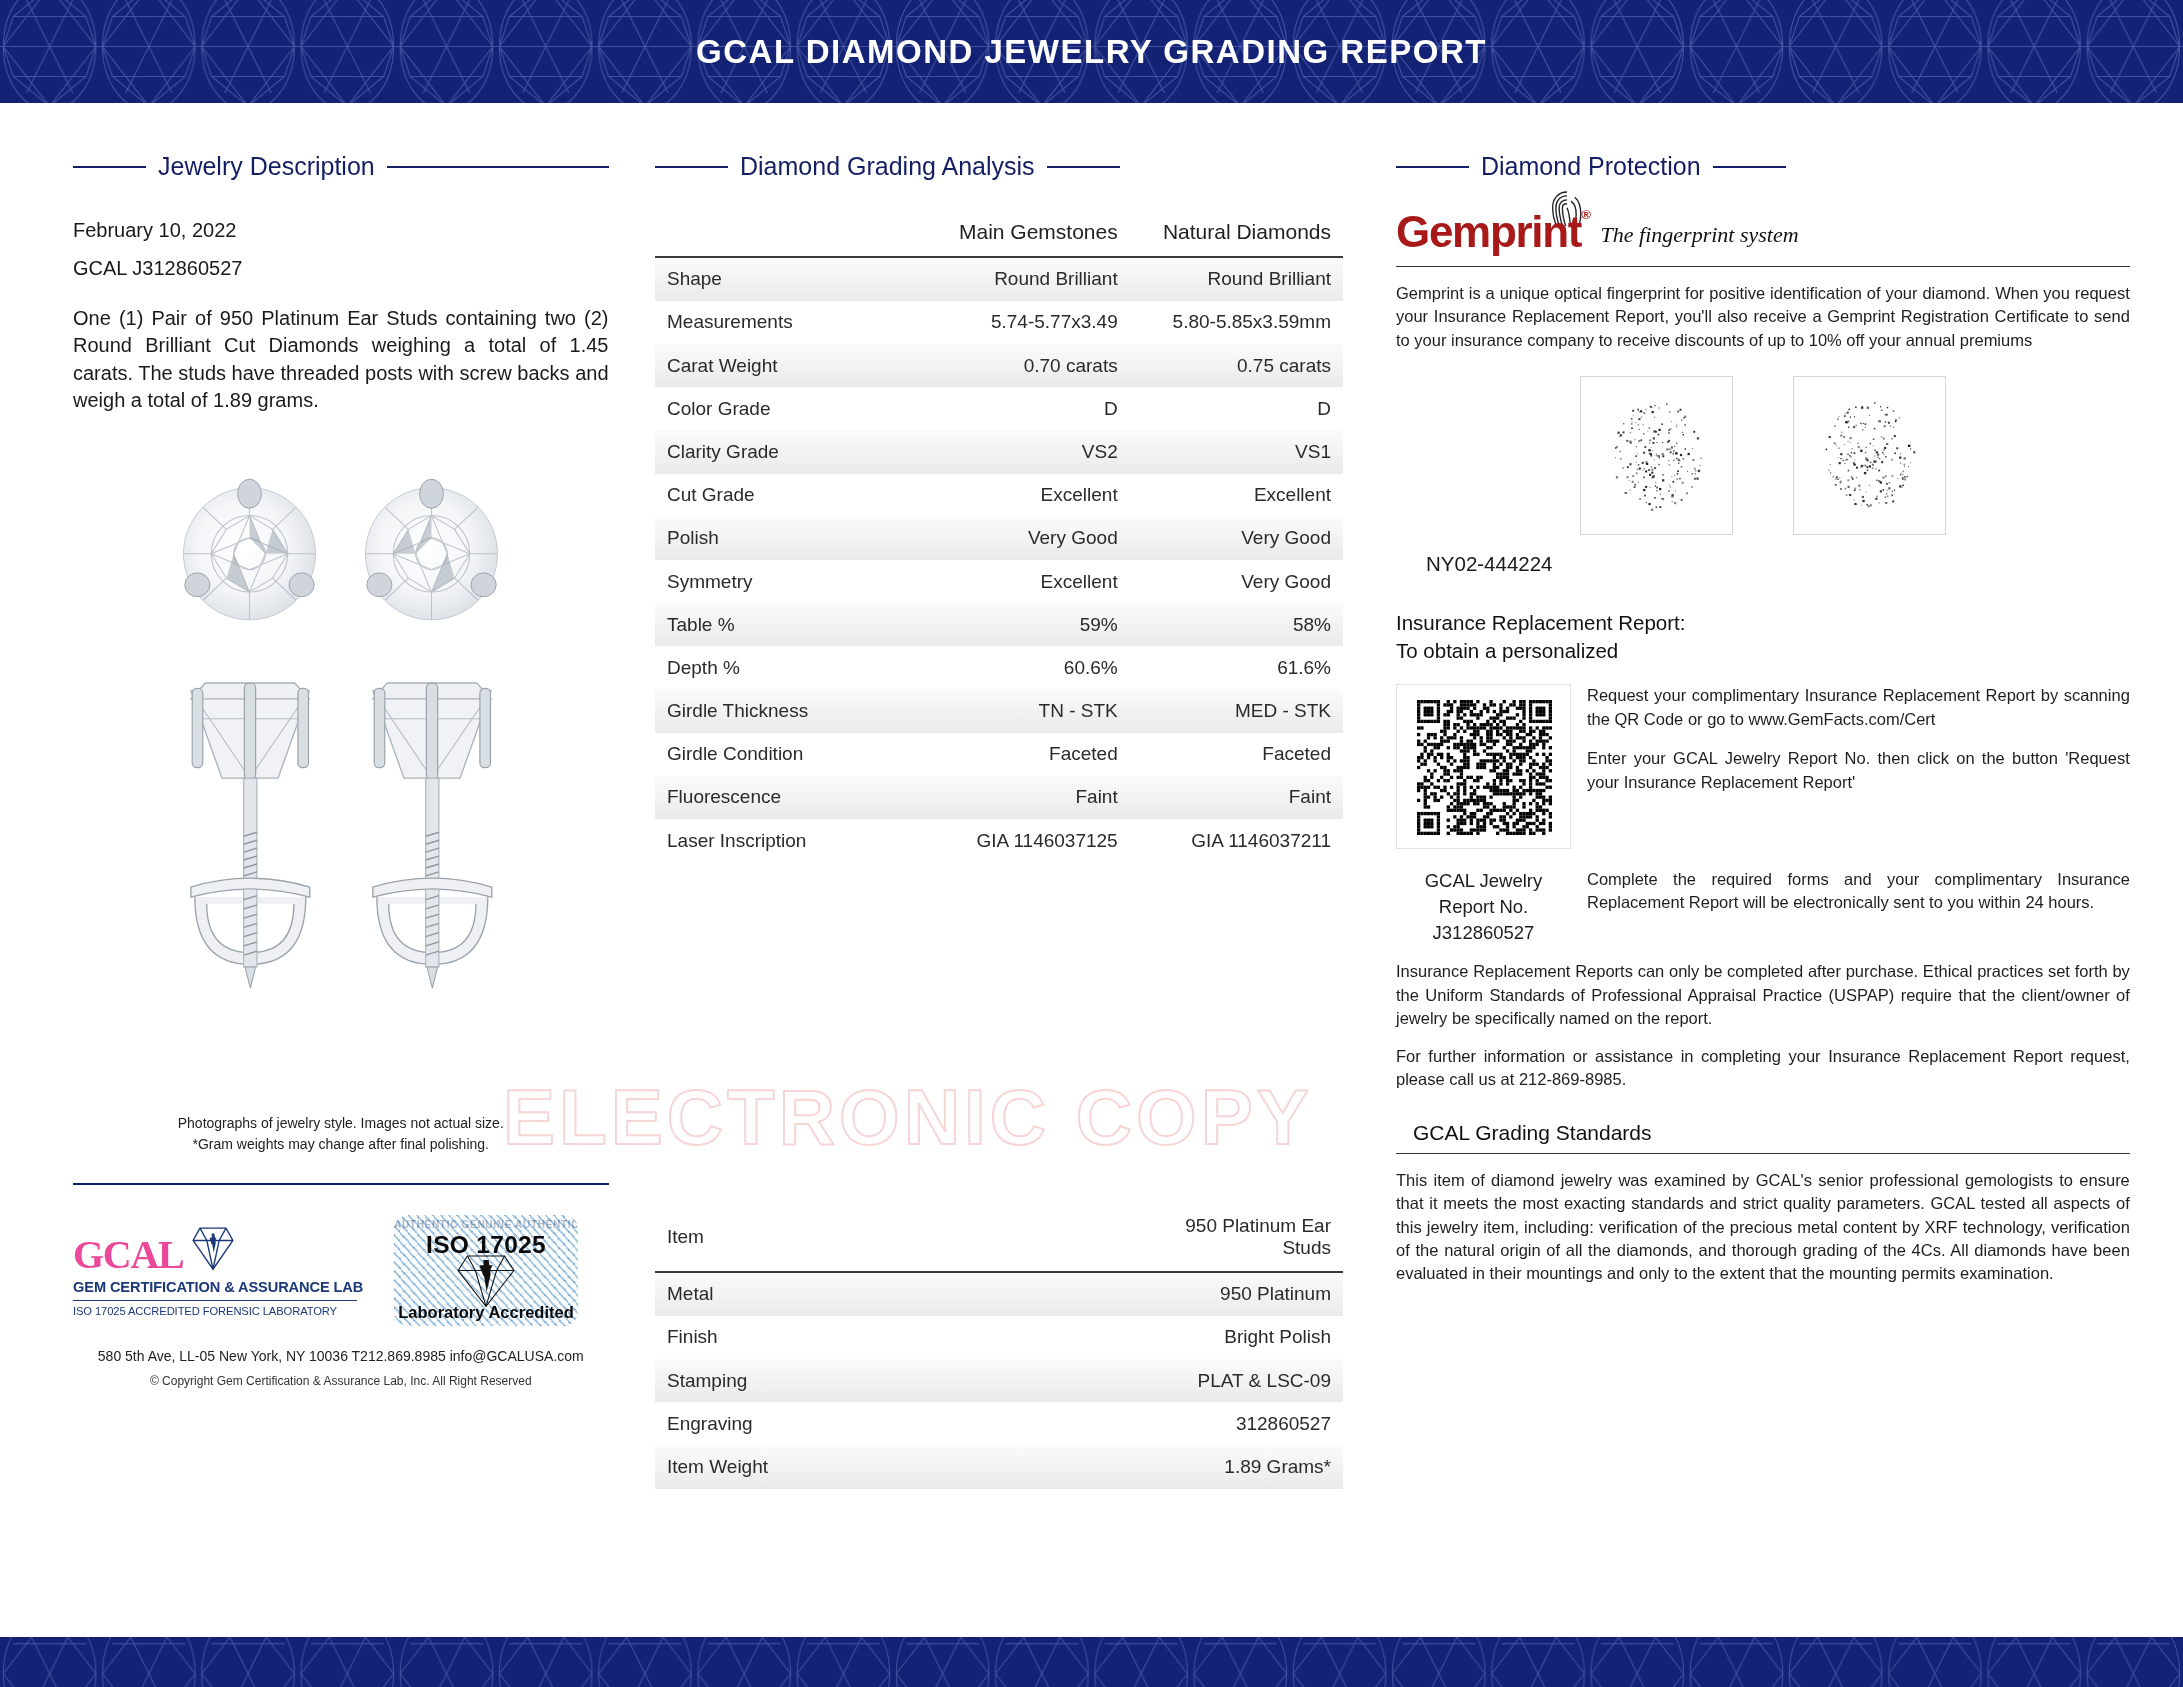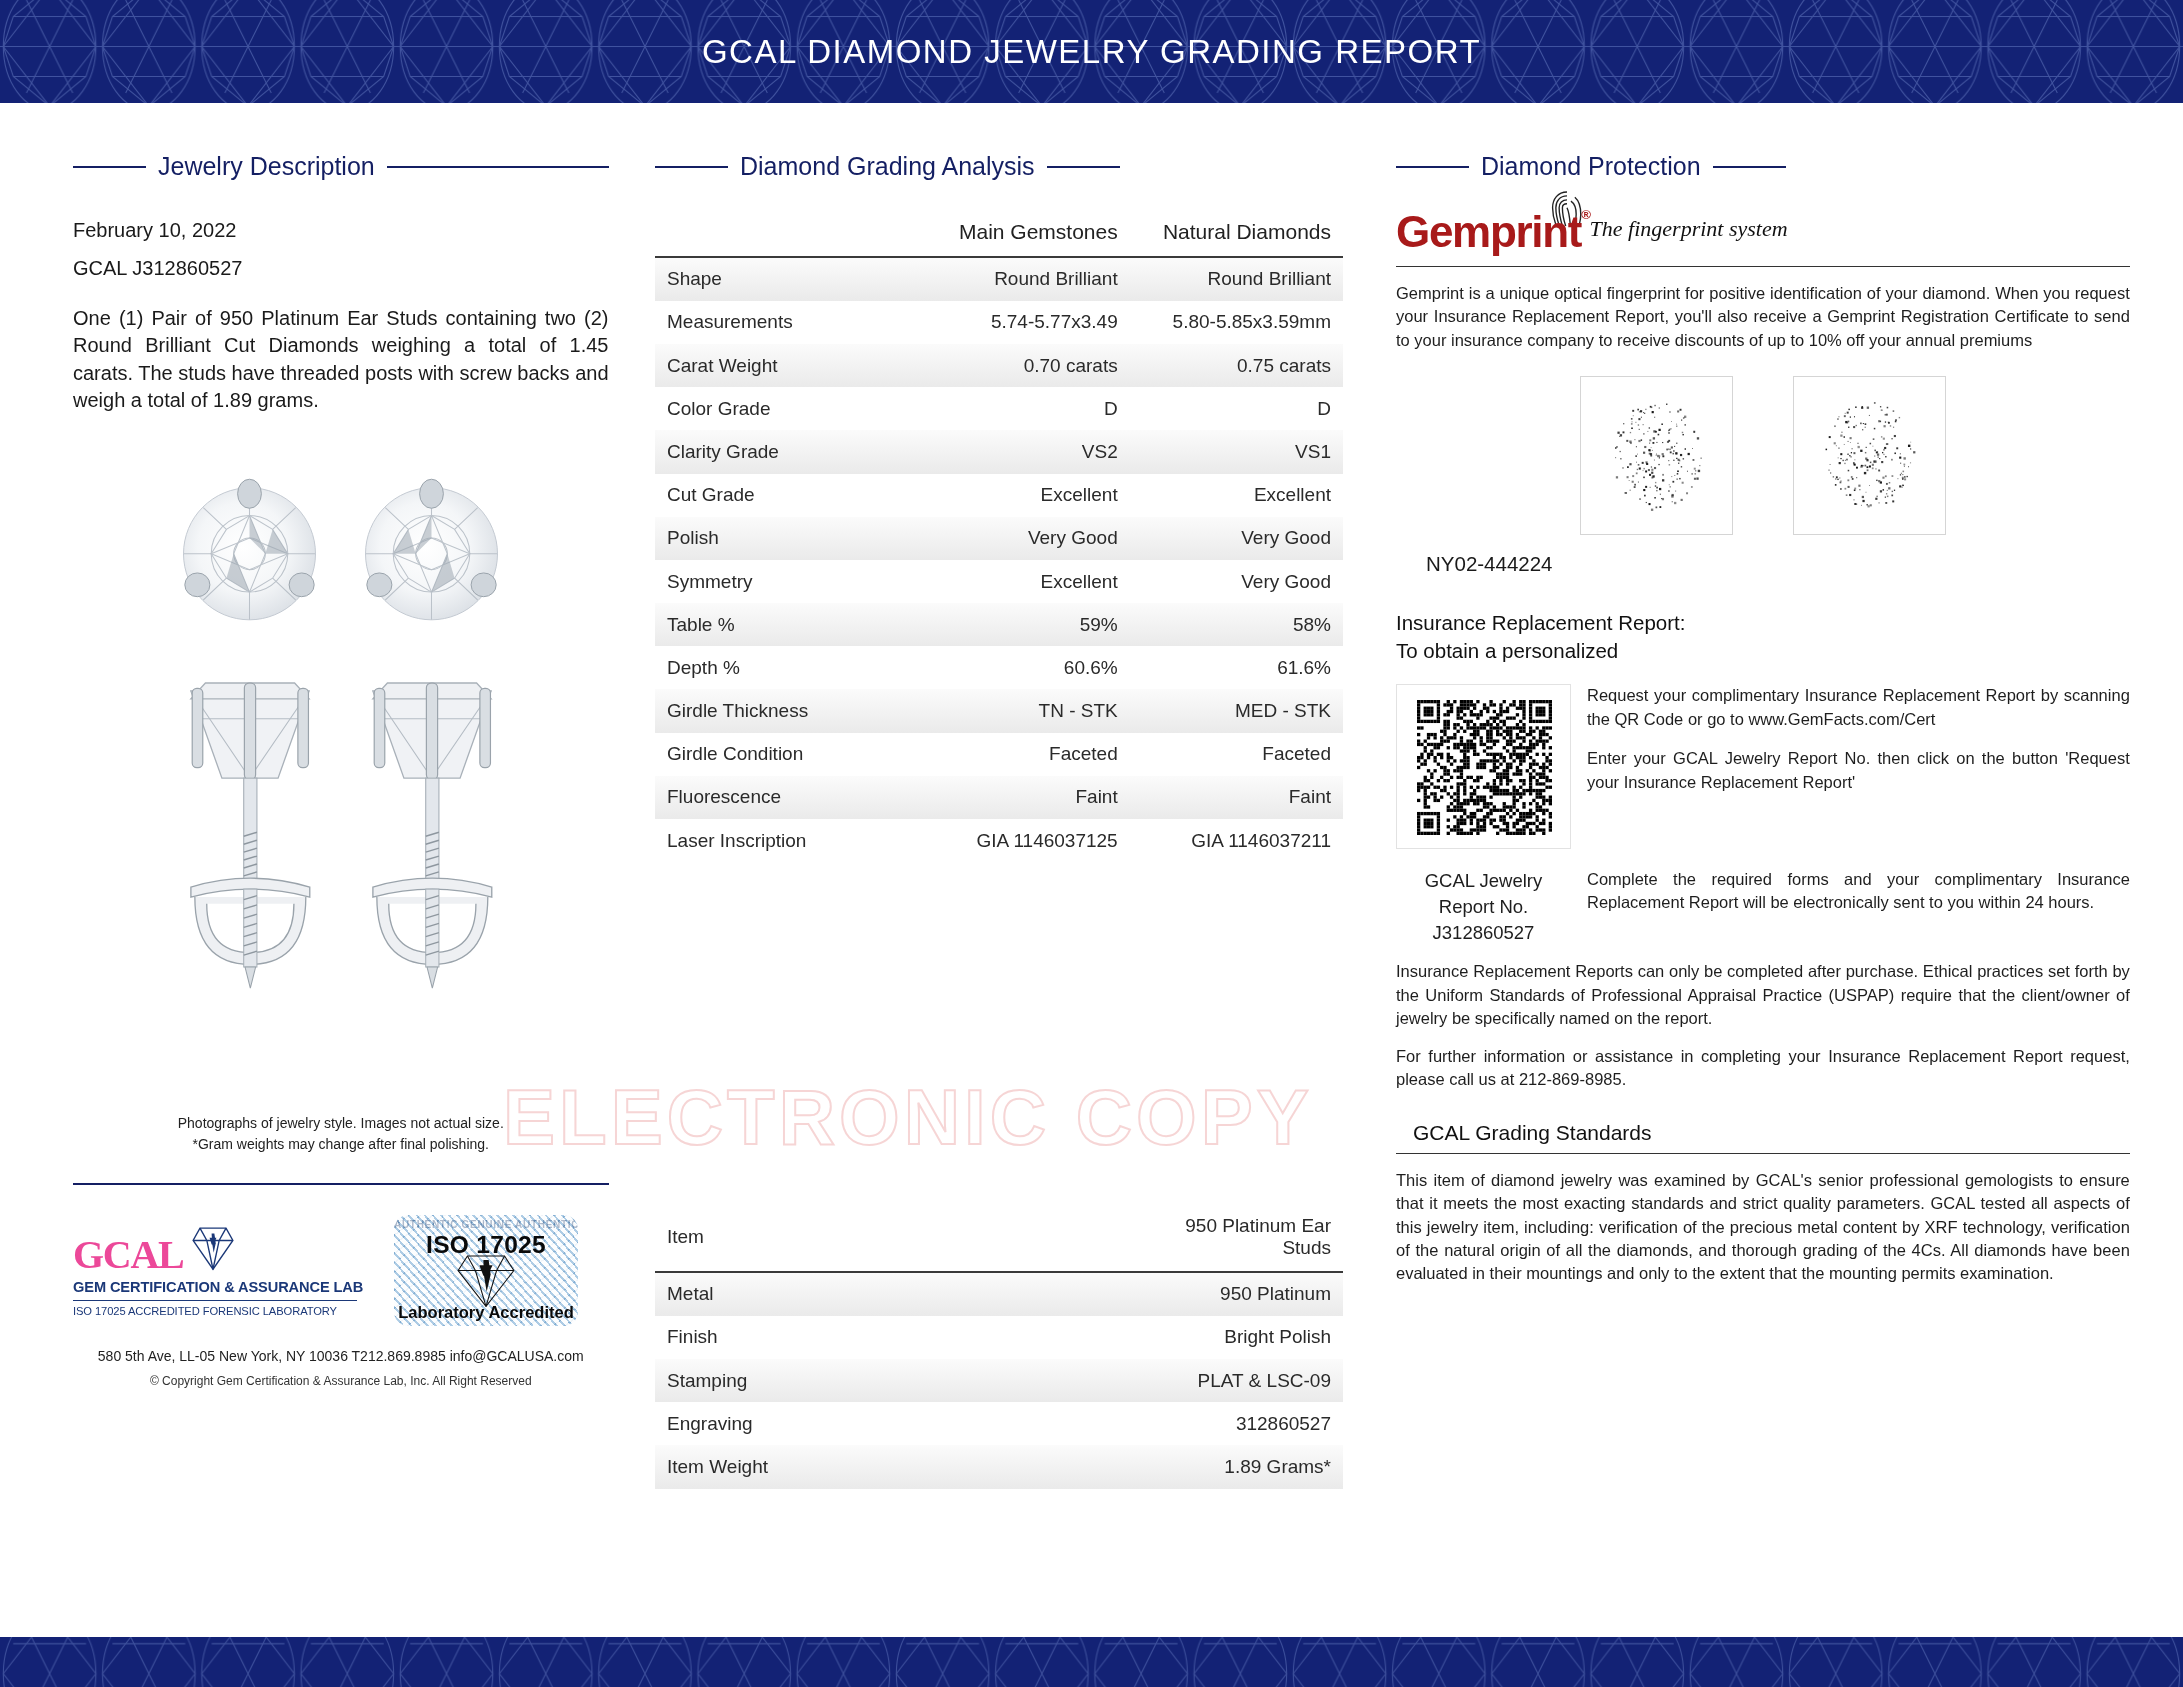--- a/index.html
+++ b/index.html
@@ -24,21 +24,21 @@
 
   .report-title {
     position: absolute;
     top: 0; left: 0; right: 0;
     height: 103px;
     display: flex;
     align-items: center;
     justify-content: center;
     color: #ffffff;
     font-size: 33px;
-    font-weight: normal;
+    font-weight: bold;
     letter-spacing: 1.5px;
     z-index: 4;
   }
 
   
   .page {
     position: absolute;
     top: 103px; left: 0; right: 0; bottom: 50px;
     padding: 16px 40px;
   }
@@ -215,22 +215,22 @@
   }
   .tbl-main { margin-top: 28px; }
   .tbl-item { margin-top: 0; }
   .tbl-item thead th { font-size: 19px; color: #2a2a2a; }
   .item-wrap { position: absolute; left: 20px; right: 20px; top: 1085px; }
 
   
   .gemprint-logo {
     margin-top: 29px;
     display: flex;
-    align-items: center;
-    gap: 0;
+    align-items: flex-end;
+    gap: 11px;
     position: relative;
     padding-bottom: 9.3px;
   }
   .gemprint-word {
     font-family: "Liberation Sans", sans-serif;
     font-size: 44px;
     font-weight: bold;
     color: #a81a1a;
     letter-spacing: -1.3px;
     line-height: 1;

